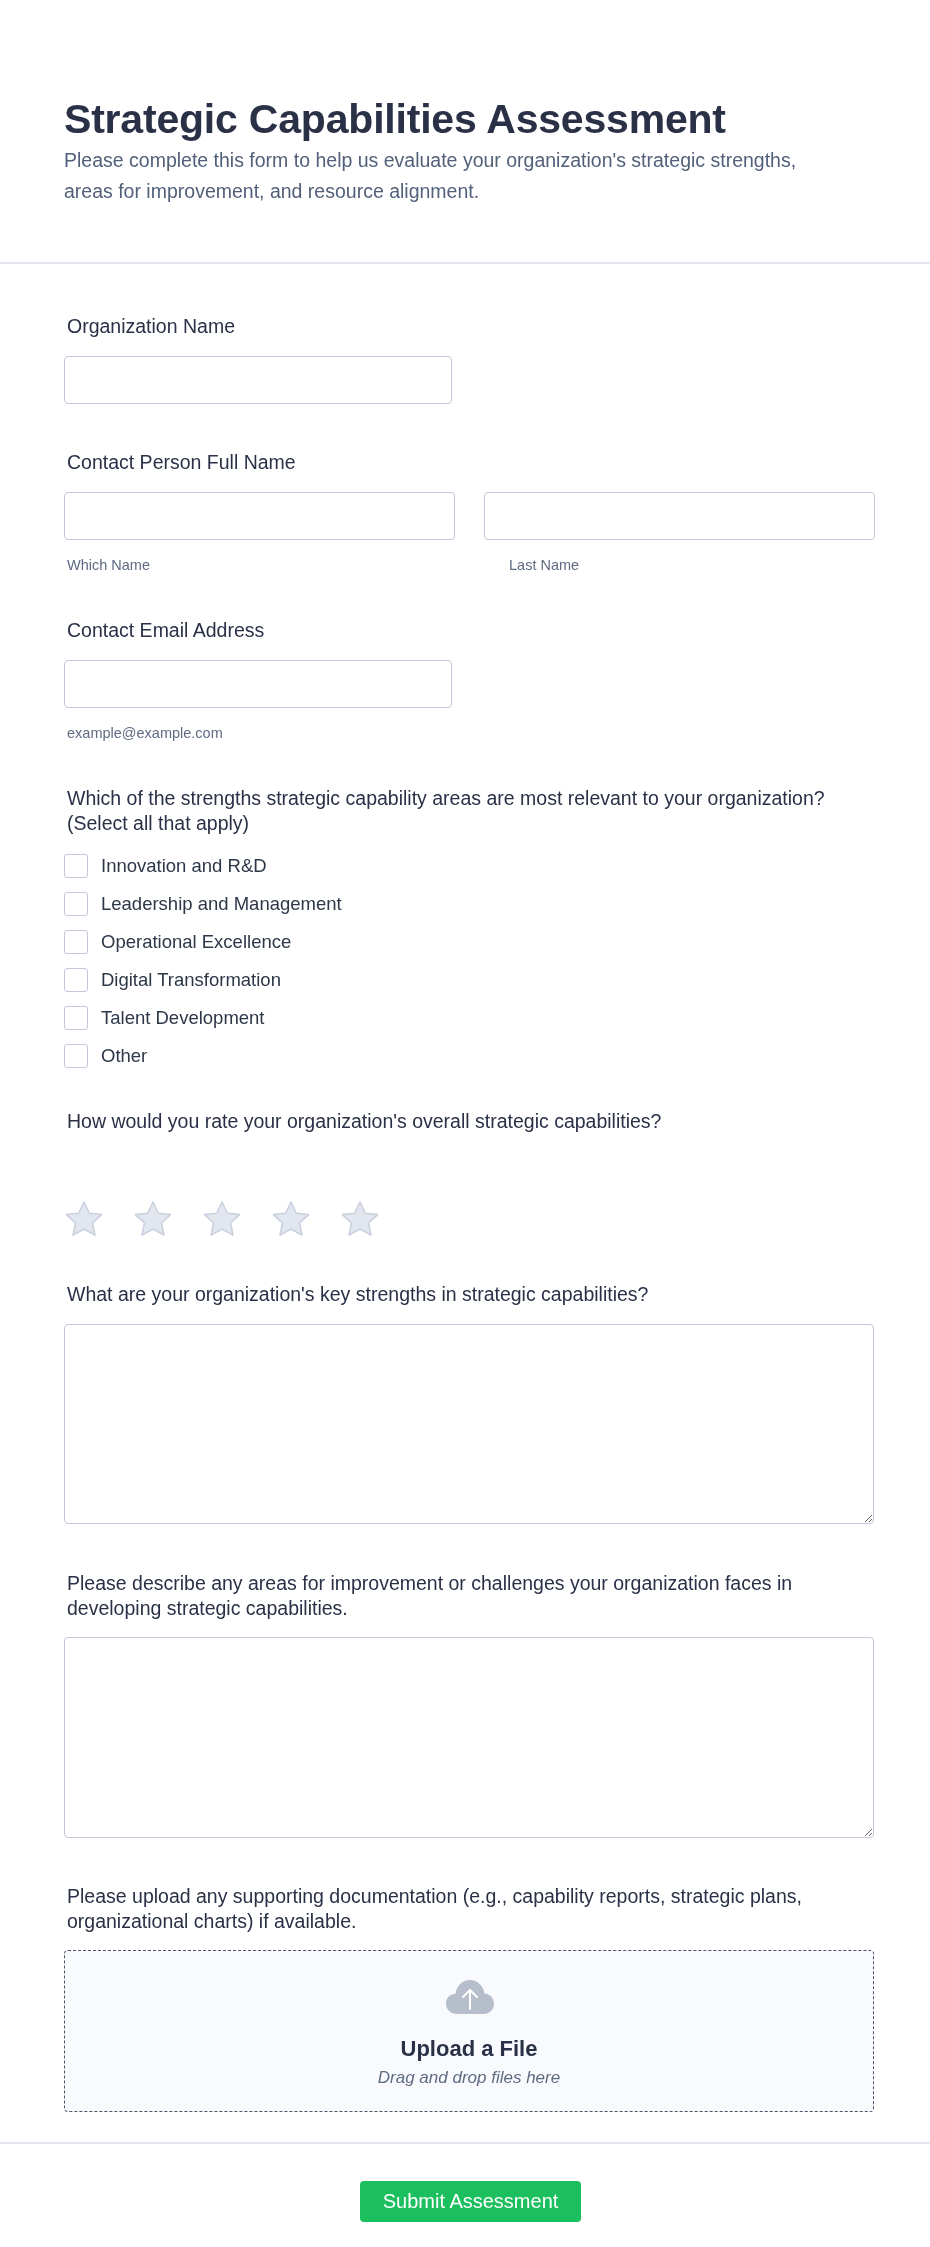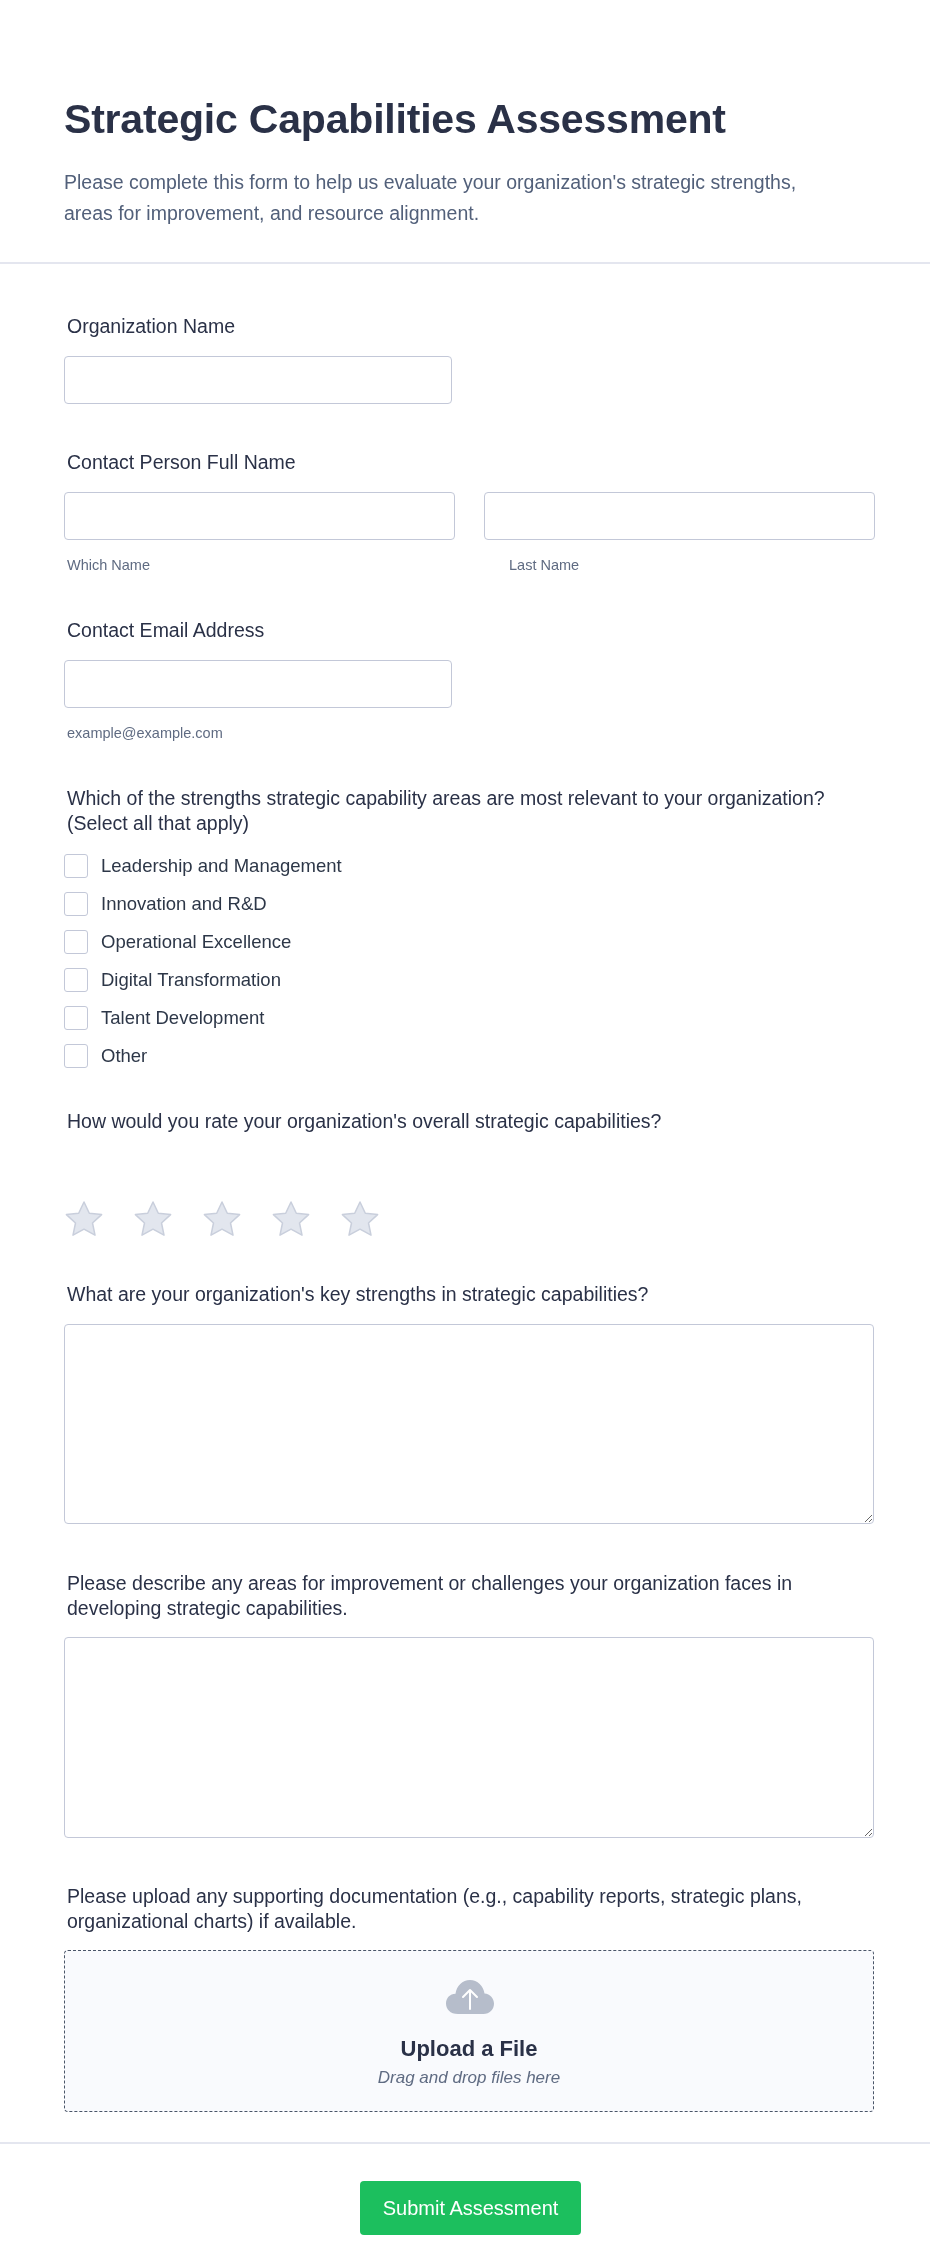--- a/index.html
+++ b/index.html
@@ -14,21 +14,21 @@
   .page { position: relative; width: 930px; height: 2247px; margin-top: 43px; }
 
   
   .header { position: absolute; left: 0; top: 0; width: 930px; height: 220px; }
   .title {
     position: absolute; left: 64px; top: 50px;
     font-size: 41px; font-weight: bold; color: #2a3147;
     letter-spacing: -0.2px; line-height: 52px; white-space: nowrap;
   }
   .subtitle {
-    position: absolute; left: 64px; top: 124px; width: 740px;
+    position: absolute; left: 64px; top: 102px; width: 740px;
     font-size: 19.5px; line-height: 31px; color: #52607a;
   }
   .divider {
     position: absolute; left: 0; width: 930px; height: 2px;
     background: #e4e6ef;
   }
 
   
   .q-label {
     position: absolute; left: 67px;
@@ -79,21 +79,21 @@
     position: absolute; left: 0; width: 100%; top: 85px; text-align: center;
     font-size: 22px; font-weight: bold; color: #2a3147;
   }
   .upload-sub {
     position: absolute; left: 0; width: 100%; top: 117px; text-align: center;
     font-size: 17px; color: #5f6b82; font-style: italic;
   }
 
   
   .submit-btn {
-    position: absolute; left: 360px; top: 2138px; width: 221px; height: 54px;
+    position: absolute; left: 360px; top: 2138px; width: 221px; height: 41px;
     background: #1cbf5e; border: none; border-radius: 4px;
     color: #ffffff; font-size: 20px; cursor: pointer;
     font-family: "Liberation Sans", sans-serif;
   }
 </style>
 </head>
 <body>
 
 <div class="page">
 
@@ -113,25 +113,25 @@
   <span class="sub-label" style="left:509px; top:513px;">Last Name</span>
 
   <label class="q-label" style="top:575px;">Contact Email Address</label>
   <input class="text-input" type="email" style="left: 64px; top: 617px; width: 388px;" value="">
   <span class="sub-label" style="left:67px; top:681px;">example@example.com</span>
 
   <label class="q-label" style="top:743px; width:800px;">Which of the strengths strategic capability areas are most relevant to your organization? (Select all that apply)</label>
   <div class="cb-list">
     <div class="cb-row">
       <span class="cb-box"></span>
-      <span class="cb-label">Leadership and Management</span>
+      <span class="cb-label">Innovation and R&amp;D</span>
     </div>
     <div class="cb-row">
       <span class="cb-box"></span>
-      <span class="cb-label">Innovation and R&amp;D</span>
+      <span class="cb-label">Leadership and Management</span>
     </div>
     <div class="cb-row">
       <span class="cb-box"></span>
       <span class="cb-label">Operational Excellence</span>
     </div>
     <div class="cb-row">
       <span class="cb-box"></span>
       <span class="cb-label">Digital Transformation</span>
     </div>
     <div class="cb-row">

